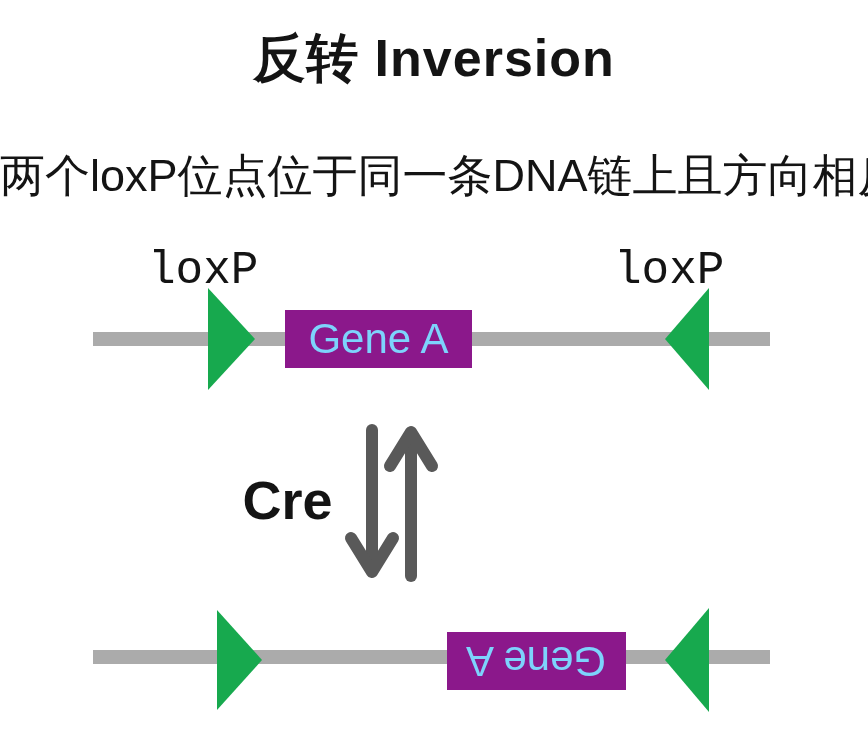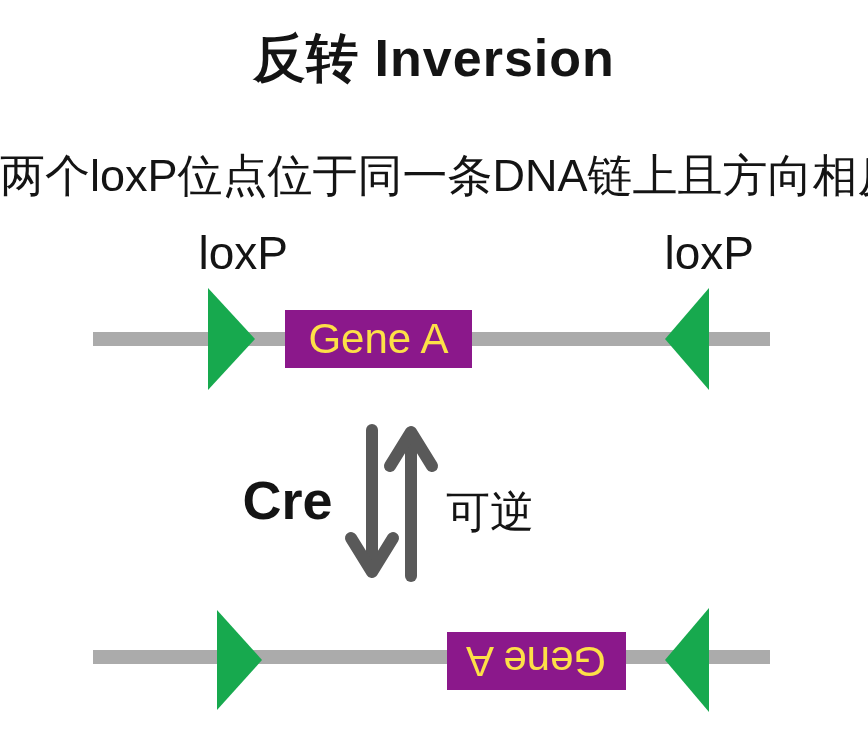--- a/index.html
+++ b/index.html
@@ -27,40 +27,40 @@
     font-size:52px;font-weight:700;line-height:1.25;
     letter-spacing:1px;
   }
   .subtitle{
     position:absolute;top:150px;left:0;width:868px;
     text-align:center;
     font-size:45px;font-weight:400;line-height:1.15;
     white-space:nowrap;
   }
   .loxp-label{
-    position:absolute;top:228px;width:140px;
-    text-align:right;
-    font-size:46px;font-weight:400;line-height:1.1;
+    position:absolute;top:246px;width:140px;
+    text-align:left;
+    font-size:46px;font-weight:400;line-height:1.1;font-family:Liberation Mono, monospace;
   }
   .loxp-label.left{left:148px;}
   .loxp-label.right{left:614px;}
   .diagram-svg{
     position:absolute;left:0;top:0;width:868px;height:744px;
     z-index:1;
   }
   .gene-box{
     position:absolute;
     background:var(--gene-purple);
     display:flex;align-items:center;justify-content:center;
     z-index:2;
   }
   .gene-box.top{left:285px;top:310px;width:187px;height:58px;}
   .gene-box.bottom{left:447px;top:632px;width:179px;height:58px;}
   .gene-box span{
-    color:#fde047;font-size:42px;font-weight:400;line-height:1;
+    color:#7dd3fc;font-size:42px;font-weight:400;line-height:1;
     white-space:nowrap;
   }
   .gene-box.bottom span{transform:rotate(180deg);}
   .cre-label{
     position:absolute;left:235px;top:470px;width:105px;
     text-align:center;
     font-size:54px;font-weight:700;line-height:60px;
     z-index:2;
   }
   .reversible-label{
@@ -101,19 +101,18 @@
     <rect x="93" y="650" width="677" height="14" style="fill:var(--dna-gray)"></rect>
     <polygon points="217,610 217,710 262,660" style="fill:var(--loxp-green)"></polygon>
     <polygon points="709,608 709,712 665,660" style="fill:var(--loxp-green)"></polygon>
   </svg>
 
   <div class="gene-box top">
     <span>Gene A</span>
   </div>
 
   <div class="cre-label">Cre</div>
-  <div class="reversible-label">可逆</div>
 
   <div class="gene-box bottom">
     <span>Gene A</span>
   </div>
 
 </div>
 
 </body></html>

